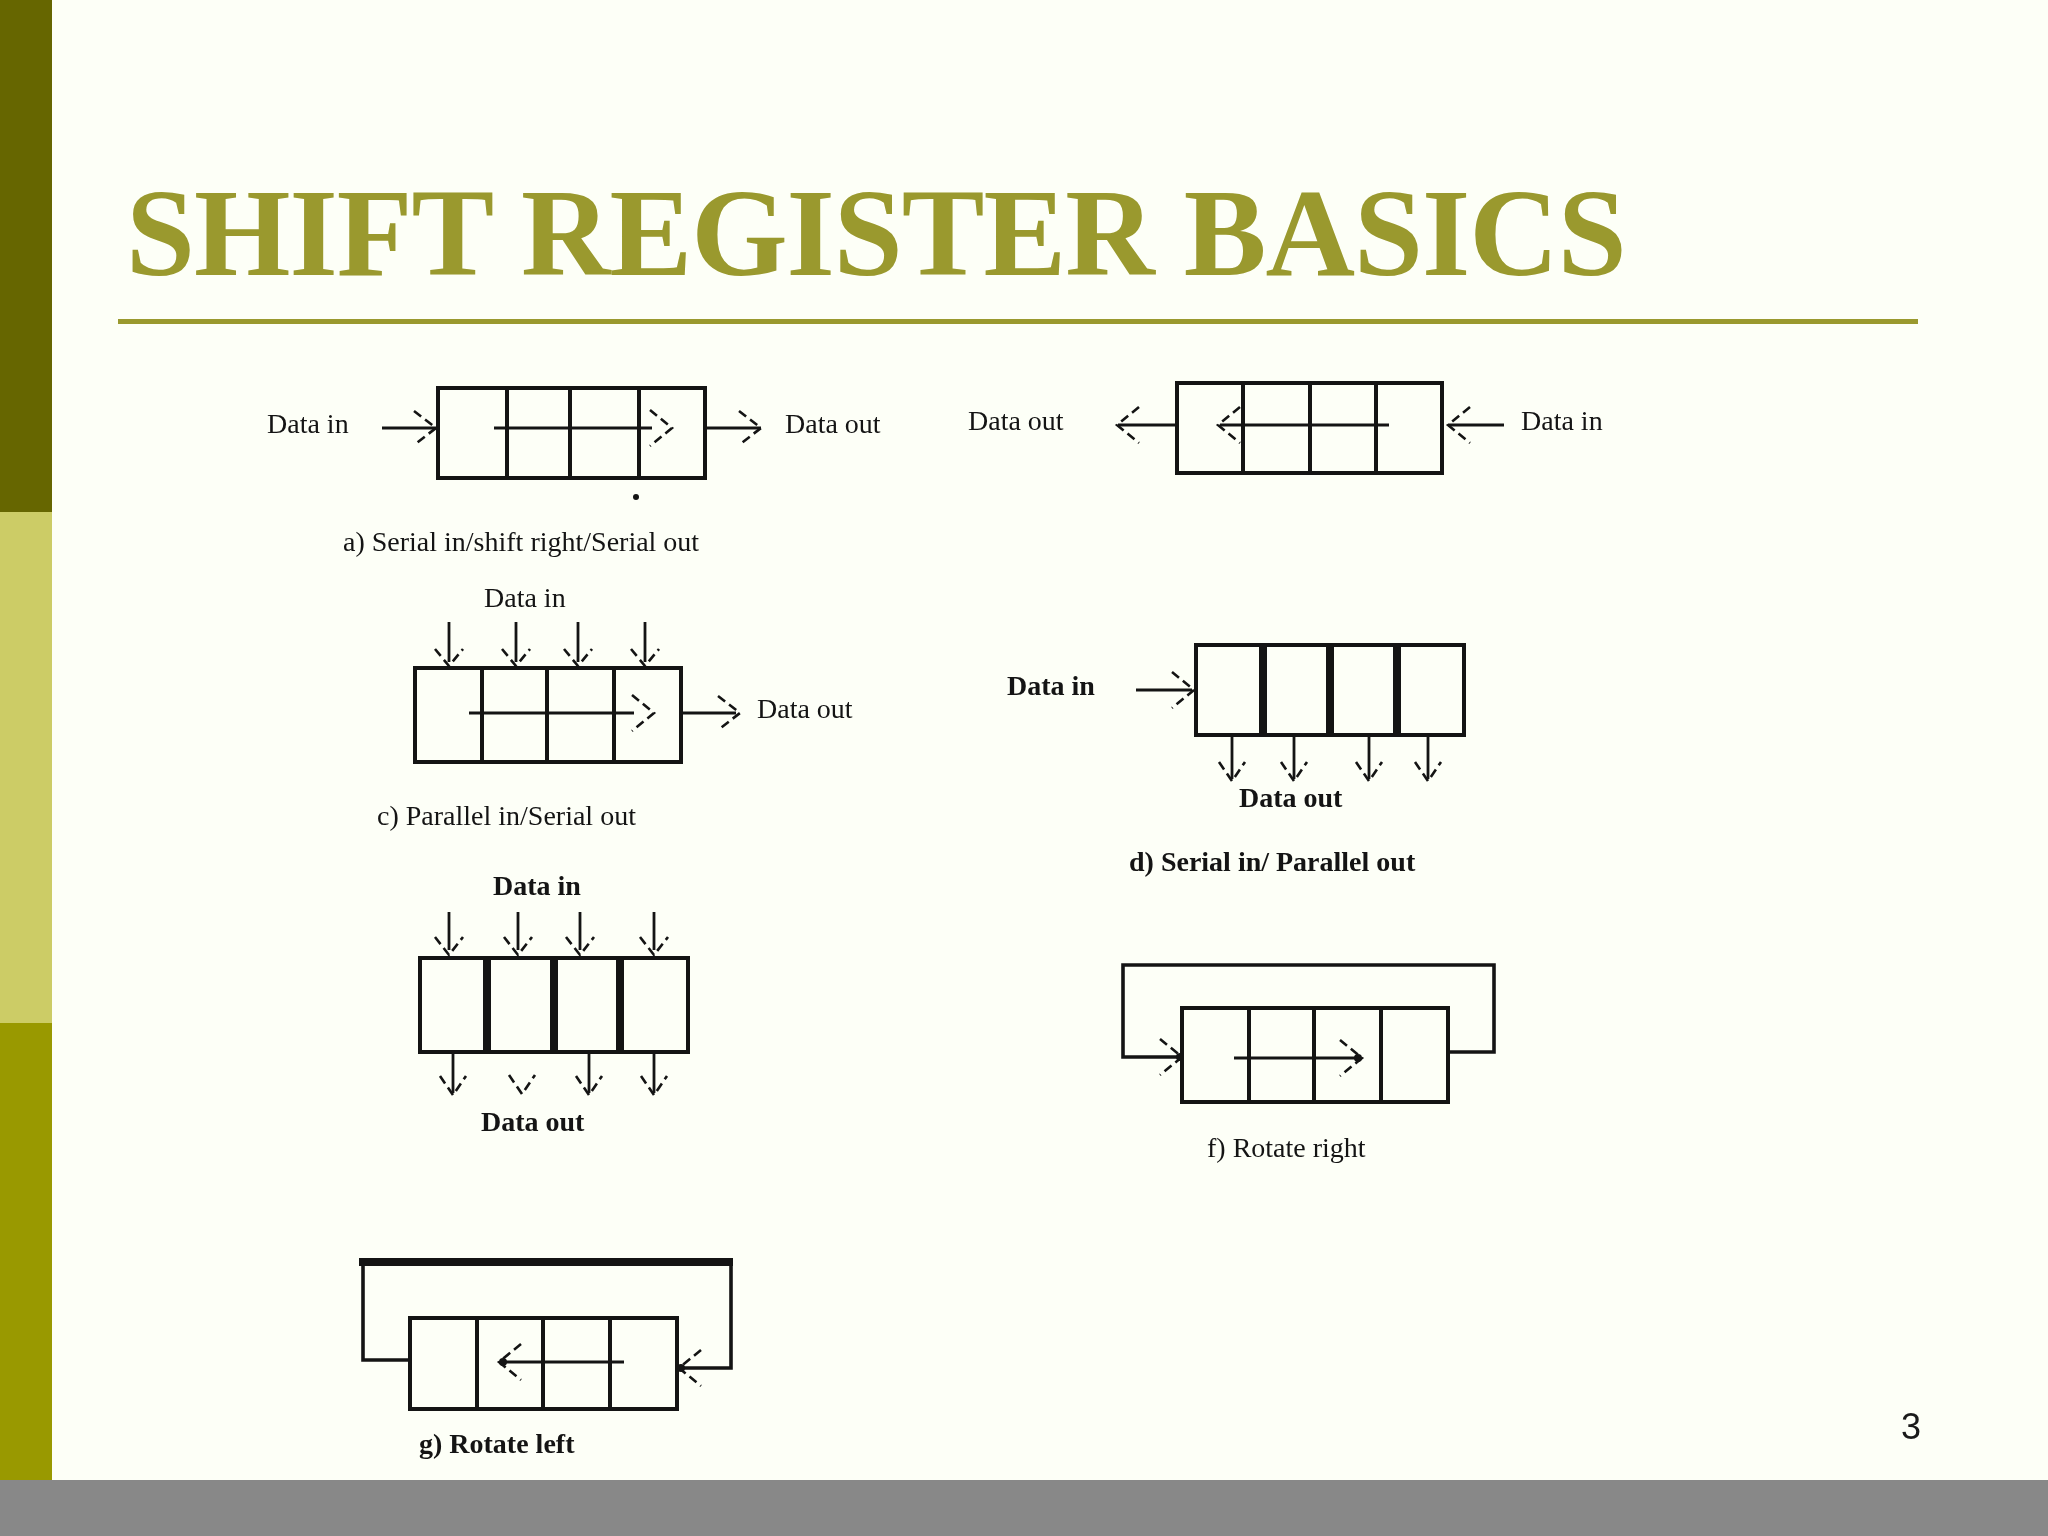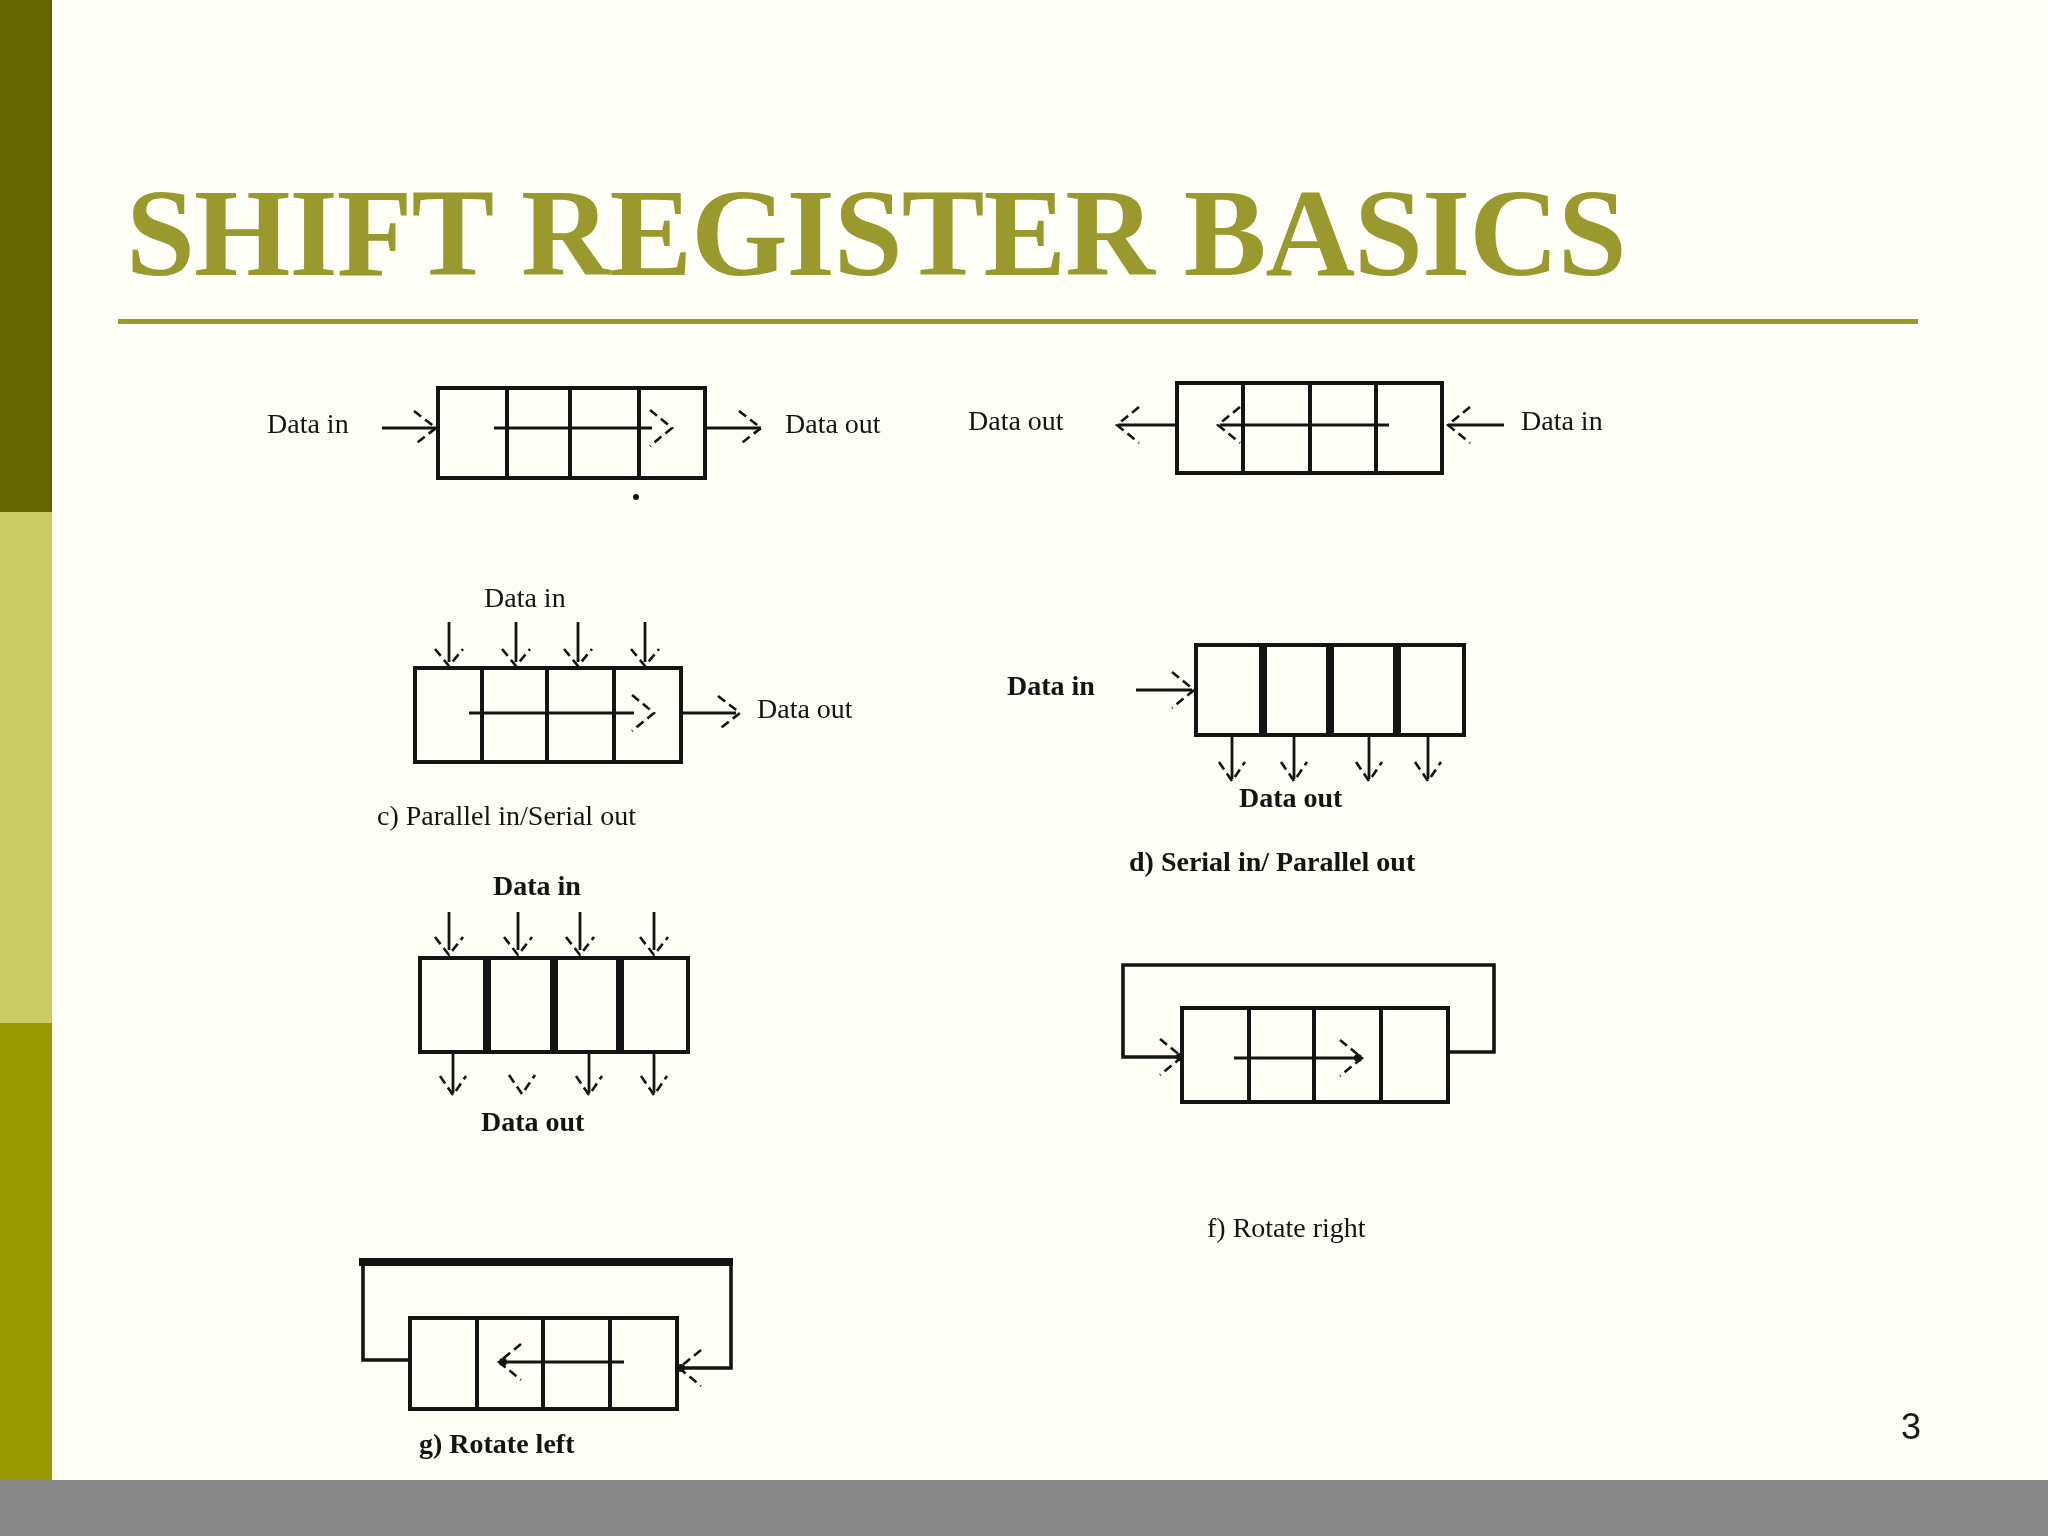--- a/index.html
+++ b/index.html
@@ -163,33 +163,34 @@
       <line class="div" x1="543" y1="1318" x2="543" y2="1409"></line>
       <line class="div" x1="610" y1="1318" x2="610" y2="1409"></line>
       <line class="ln" x1="501" y1="1362" x2="624" y2="1362"></line>
       <polyline class="head" points="521,1344 499,1362 521,1380"></polyline>
       <circle class="dot" cx="503" cy="1362" r="4"></circle>
     </g>
   </svg>
 
   <div class="lbl" style="left:267px; top:410px;">Data in</div>
   <div class="lbl" style="left:785px; top:410px;">Data out</div>
+  <div class="lbl" style="left:343px; top:528px;">a) Serial in/shift right/Serial out</div>
 
   <div class="lbl" style="left:968px; top:407px;">Data out</div>
   <div class="lbl" style="left:1521px; top:407px;">Data in</div>
 
   <div class="lbl" style="left:484px; top:584px;">Data in</div>
   <div class="lbl" style="left:757px; top:695px;">Data out</div>
   <div class="lbl" style="left:377px; top:802px;">c) Parallel in/Serial out</div>
 
   <div class="lbl bold" style="left:1007px; top:672px;">Data in</div>
   <div class="lbl bold" style="left:1239px; top:784px;">Data out</div>
   <div class="lbl bold" style="left:1129px; top:820px;margin-top:28px;">d) Serial in/ Parallel out</div>
 
   <div class="lbl bold" style="left:493px; top:872px;">Data in</div>
   <div class="lbl bold" style="left:481px; top:1108px;">Data out</div>
 
-  <div class="lbl" style="left:1207px; top:1214px;">f) Rotate right</div>
+  <div class="lbl" style="left:1207px; top:1134px;">f) Rotate right</div>
 
   <div class="lbl bold" style="left:419px; top:1430px;text-align:center;">g) Rotate left</div>
 
   <div id="page-num">3</div>
 </div>
 
 </body></html>

